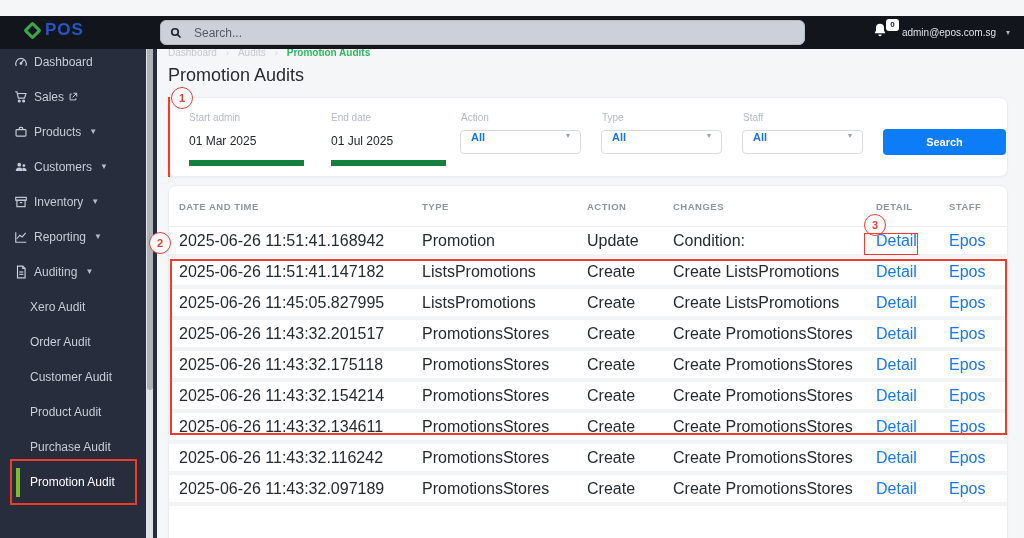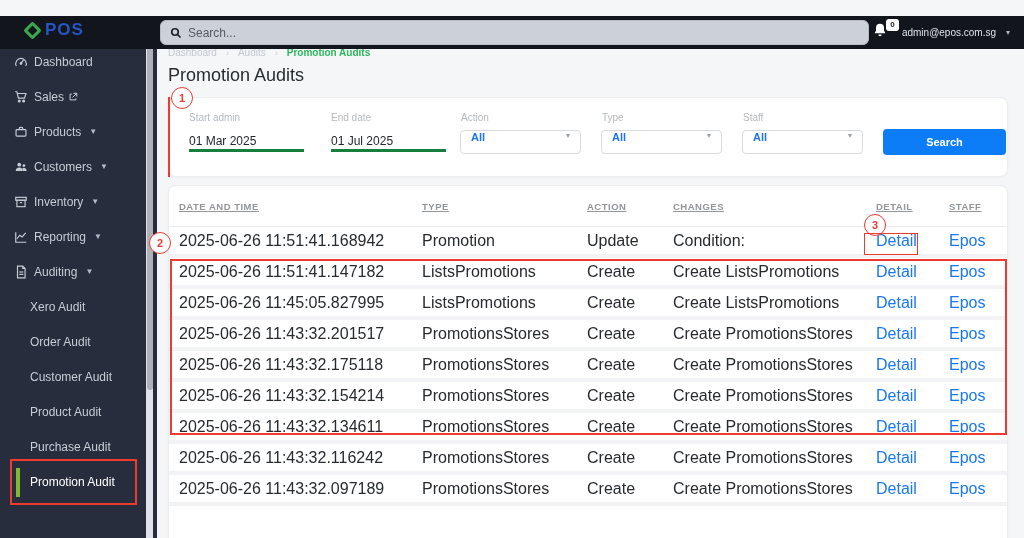--- a/index.html
+++ b/index.html
@@ -5,21 +5,21 @@
   * { margin:0; padding:0; box-sizing:border-box; }
   html,body { width:1024px; height:538px; }
   body { font-family:"Liberation Sans","DejaVu Sans",sans-serif; }
   .page { position:relative; width:1024px; height:538px; background:#f4f6f8; overflow:hidden; }
 
   
   .topbar { position:absolute; left:0; top:16px; width:1024px; height:33px; background:#13151d; z-index:5; }
   .logo { position:absolute; left:26px; top:4px; display:flex; align-items:center; gap:6px; }
   .logo-diamond { width:13px; height:13px; border:3px solid #3aa94d; border-radius:2px; transform:rotate(45deg); }
   .logo-text { color:#2456c4; font-size:17px; font-weight:bold; letter-spacing:1px; }
-  .search-wrap { position:absolute; left:160px; top:4px; width:709px; height:25px; background:#ccd1d9; border:1px solid #b6bbc4; border-radius:6px; display:flex; align-items:center; padding:0 9px; gap:6px; }
+  .search-wrap { position:absolute; left:160px; top:4px; width:645px; height:25px; background:#ccd1d9; border:1px solid #b6bbc4; border-radius:6px; display:flex; align-items:center; padding:0 9px; gap:12px; }
   .search-wrap input { flex:1; border:none; outline:none; background:transparent; font-size:12px; color:#3c4148; font-family:inherit; }
   .search-wrap input::placeholder { color:#555b64; opacity:1; }
   .user-area { position:absolute; right:14px; top:0; height:33px; display:flex; align-items:center; gap:10px; }
   .bell-wrap { position:relative; width:20px; height:22px; }
   .badge { position:absolute; right:-7px; top:-3px; min-width:13px; height:12px; background:#fff; border-radius:3px; color:#1c1e26; font-size:8px; font-weight:bold; display:flex; align-items:center; justify-content:center; padding:0 2px; }
   .user-email { color:#dfe2e8; font-size:10px; }
   .user-caret { color:#aab0ba; font-size:8px; }
 
   
   .sidebar { position:absolute; left:0; top:33px; width:157px; height:505px; background:#282d3e; z-index:4; }
@@ -38,30 +38,30 @@
   .main { position:absolute; left:157px; top:33px; width:867px; height:505px; }
   .breadcrumb { position:absolute; left:11px; top:14px; font-size:10px; color:#c3c9ce; display:flex; gap:9px; align-items:center; }
   .crumb { color:#c3c9ce; }
   .crumb.active { color:#2eb85c; font-weight:bold; }
   .crumb-sep { font-size:9px; color:#ccd1d6; }
   .page-title { position:absolute; left:11px; top:32px; font-size:18px; font-weight:500; color:#272c30; }
 
   .card { background:#fff; border:1px solid #ebedf0; border-radius:8px; box-shadow:0 1px 2px rgba(0,0,0,0.03); }
   .filter-card { position:absolute; left:11px; top:64px; width:840px; height:80px; }
   .f-label { position:absolute; top:14px; font-size:10px; color:#b3bac1; }
-  .f-date { position:absolute; top:36px; font-size:12px; color:#23282c; border-bottom:3px solid #15803d; width:115px; padding-bottom:1px; }
+  .f-date { position:absolute; top:36px; font-size:12px; color:#23282c; border-bottom:6px solid #15803d; width:115px; padding-bottom:12px; }
   .f-select { position:absolute; top:32px; width:121px; height:24px; border:1px solid #d8dbdf; border-radius:4px; background:#fff; display:flex; padding:0 10px; cursor:pointer; }
   .f-select .val { color:#1a73e8; font-size:11px; font-weight:600; flex:1; }
   .f-select .caret { color:#9aa0a6; font-size:8px; }
   .search-btn { position:absolute; left:714px; top:31px; width:123px; height:26px; background:#0d7df7; border:none; border-radius:4px; color:#fff; font-size:11px; font-weight:bold; cursor:pointer; font-family:inherit; }
 
   .table-card { position:absolute; left:11px; top:152px; width:840px; height:400px; overflow:hidden; }
   .tgrid { display:grid; grid-template-columns:243px 165px 86px 203px 73px 1fr; align-items:center; padding-left:10px; }
   .thead { height:41px; border-bottom:1px solid #e9ecee; }
-  .th { font-size:9.5px; font-weight:bold; color:#8f969c; letter-spacing:0.5px; text-transform:uppercase;text-decoration:underline; }
+  .th { font-size:9.5px; font-weight:bold; color:#8f969c; letter-spacing:0.5px; text-transform:uppercase; }
   .trow { height:31px; border-bottom:4px solid #f1f3f4; }
   .td { font-size:16px; color:#262b2f; white-space:nowrap; }
   .tlink { color:#1877f2; font-weight:500; cursor:pointer; text-decoration:none; }
 
   
   .ann { position:absolute; z-index:20; pointer-events:none; }
   .ann-circle { width:22px; height:22px; border:1.5px solid #ef3b2d; border-radius:50%; background:#fff; color:#ef3b2d; font-size:11px; font-weight:bold; display:flex; align-items:center; justify-content:center; }
   .ann-rect { border:2px solid #ef3b2d; }
   .ann-line { background:#ef3b2d; }
 

